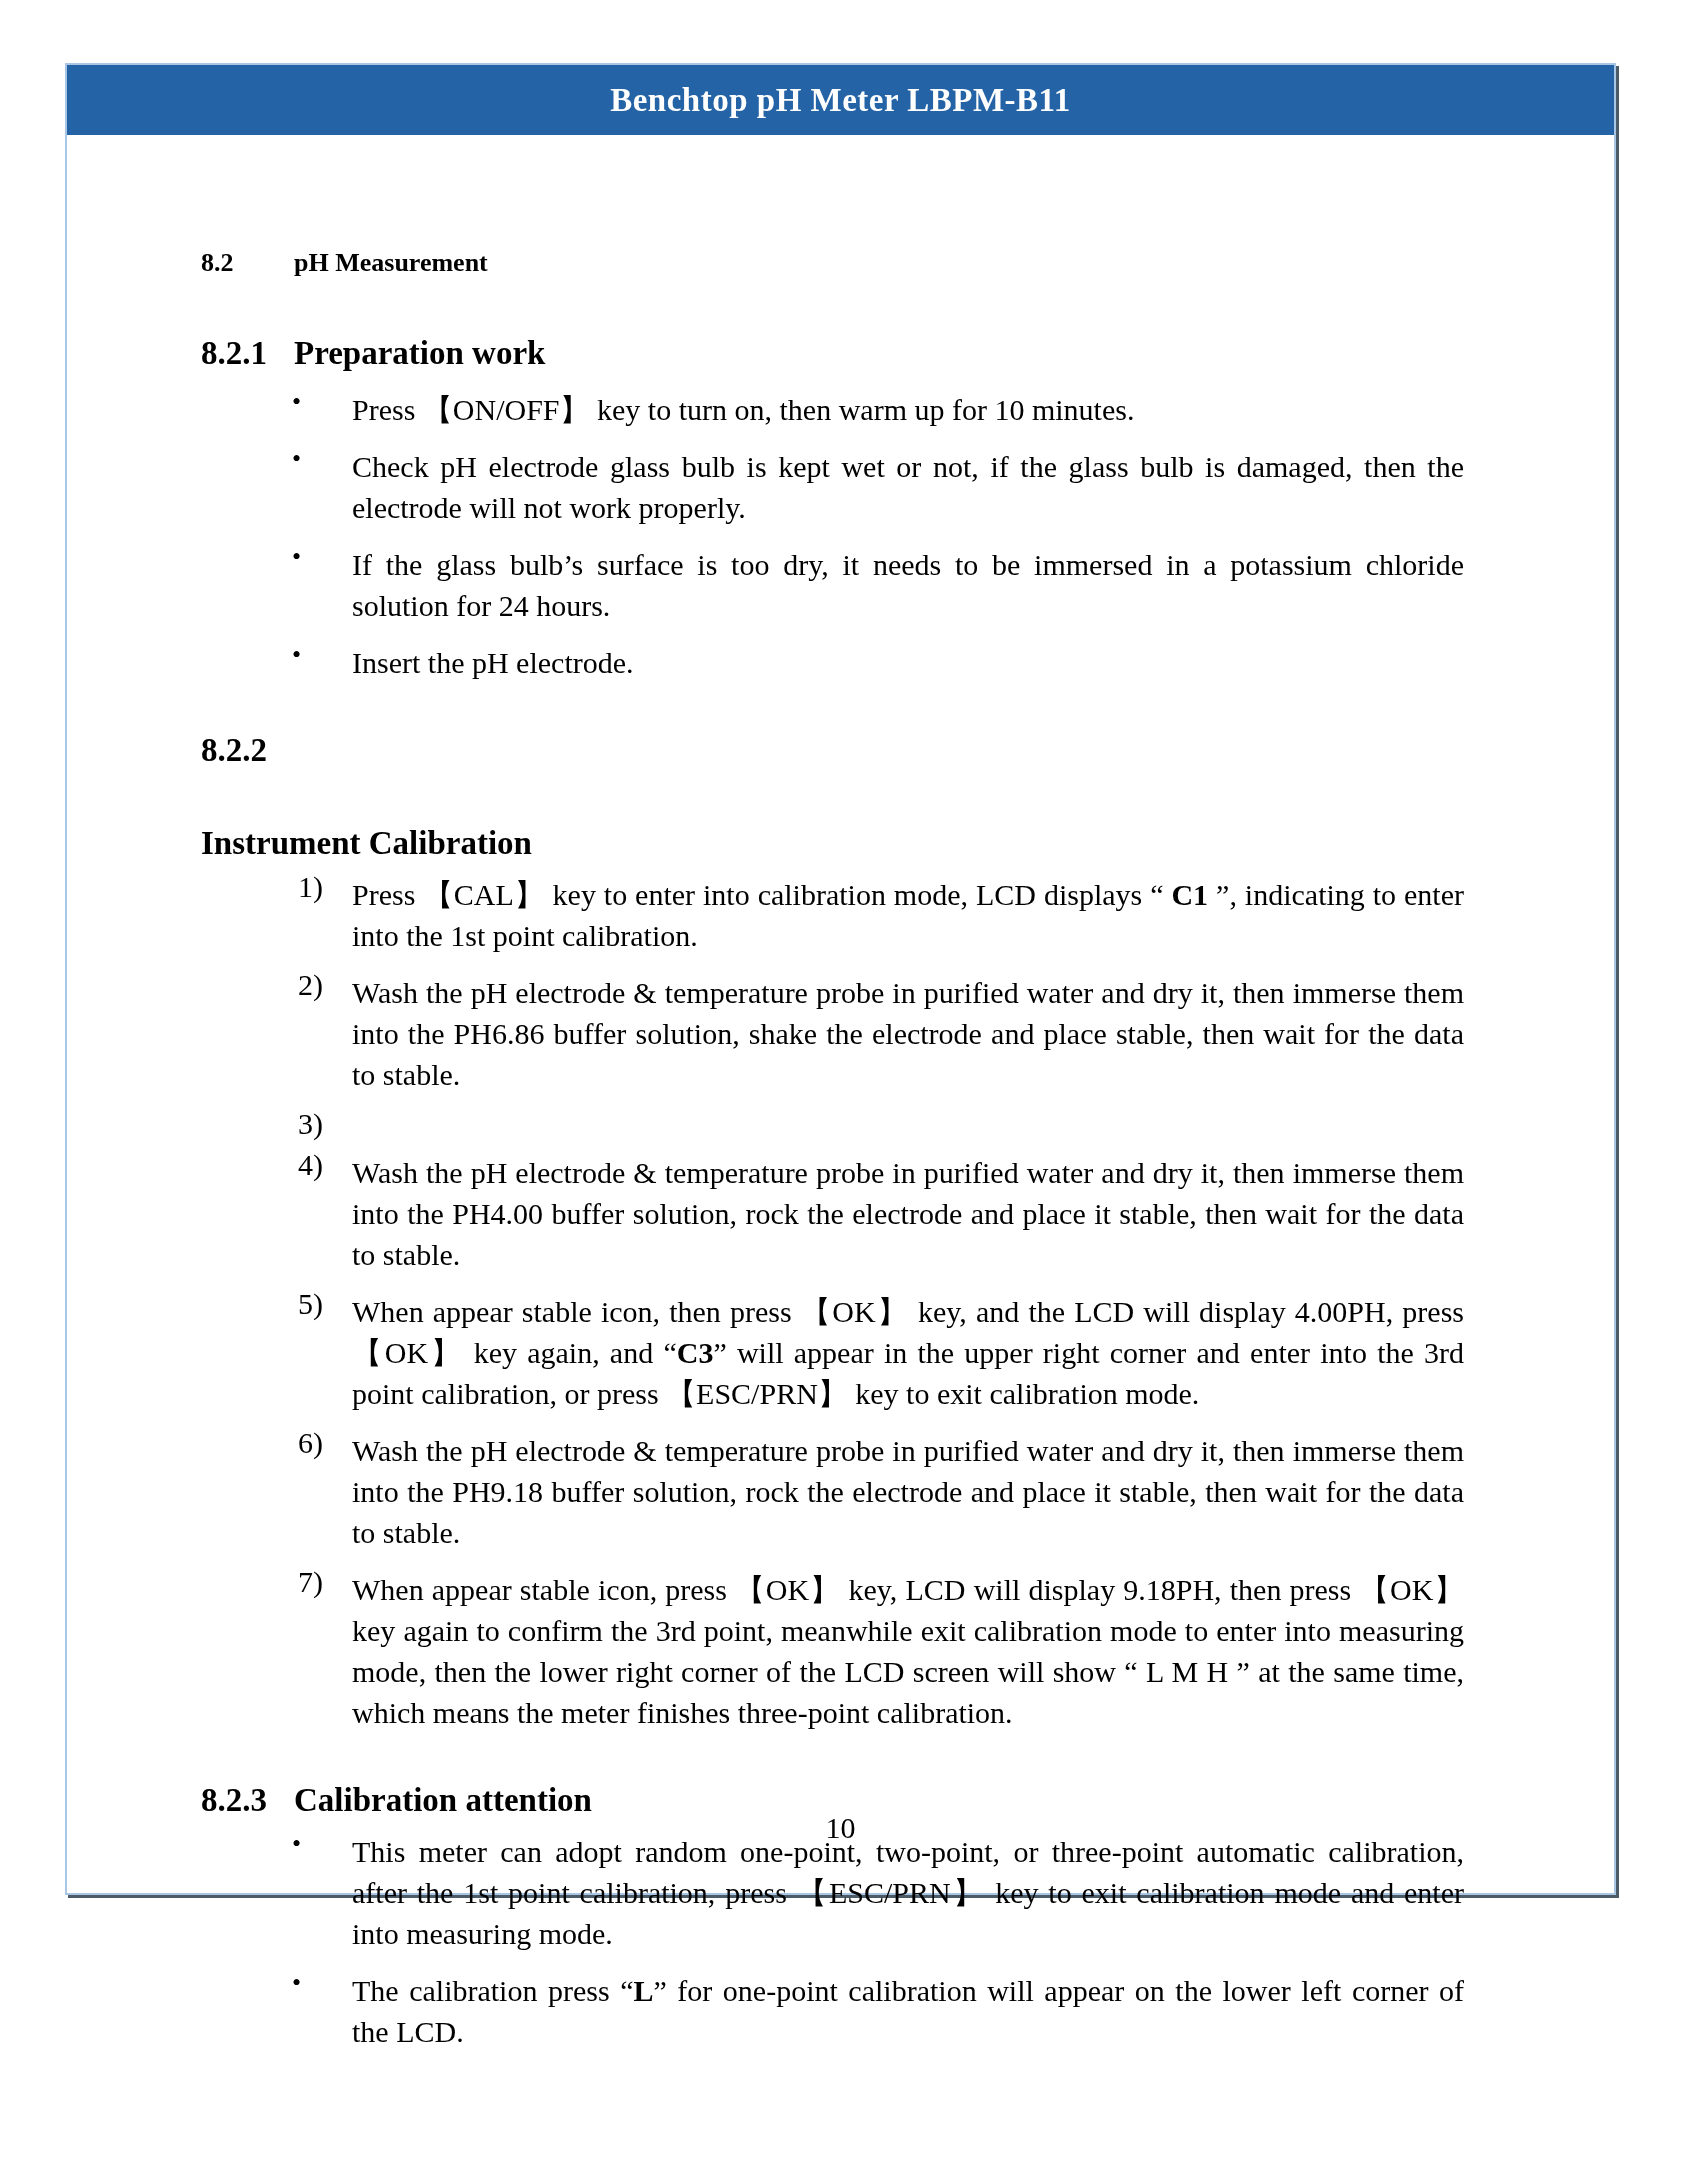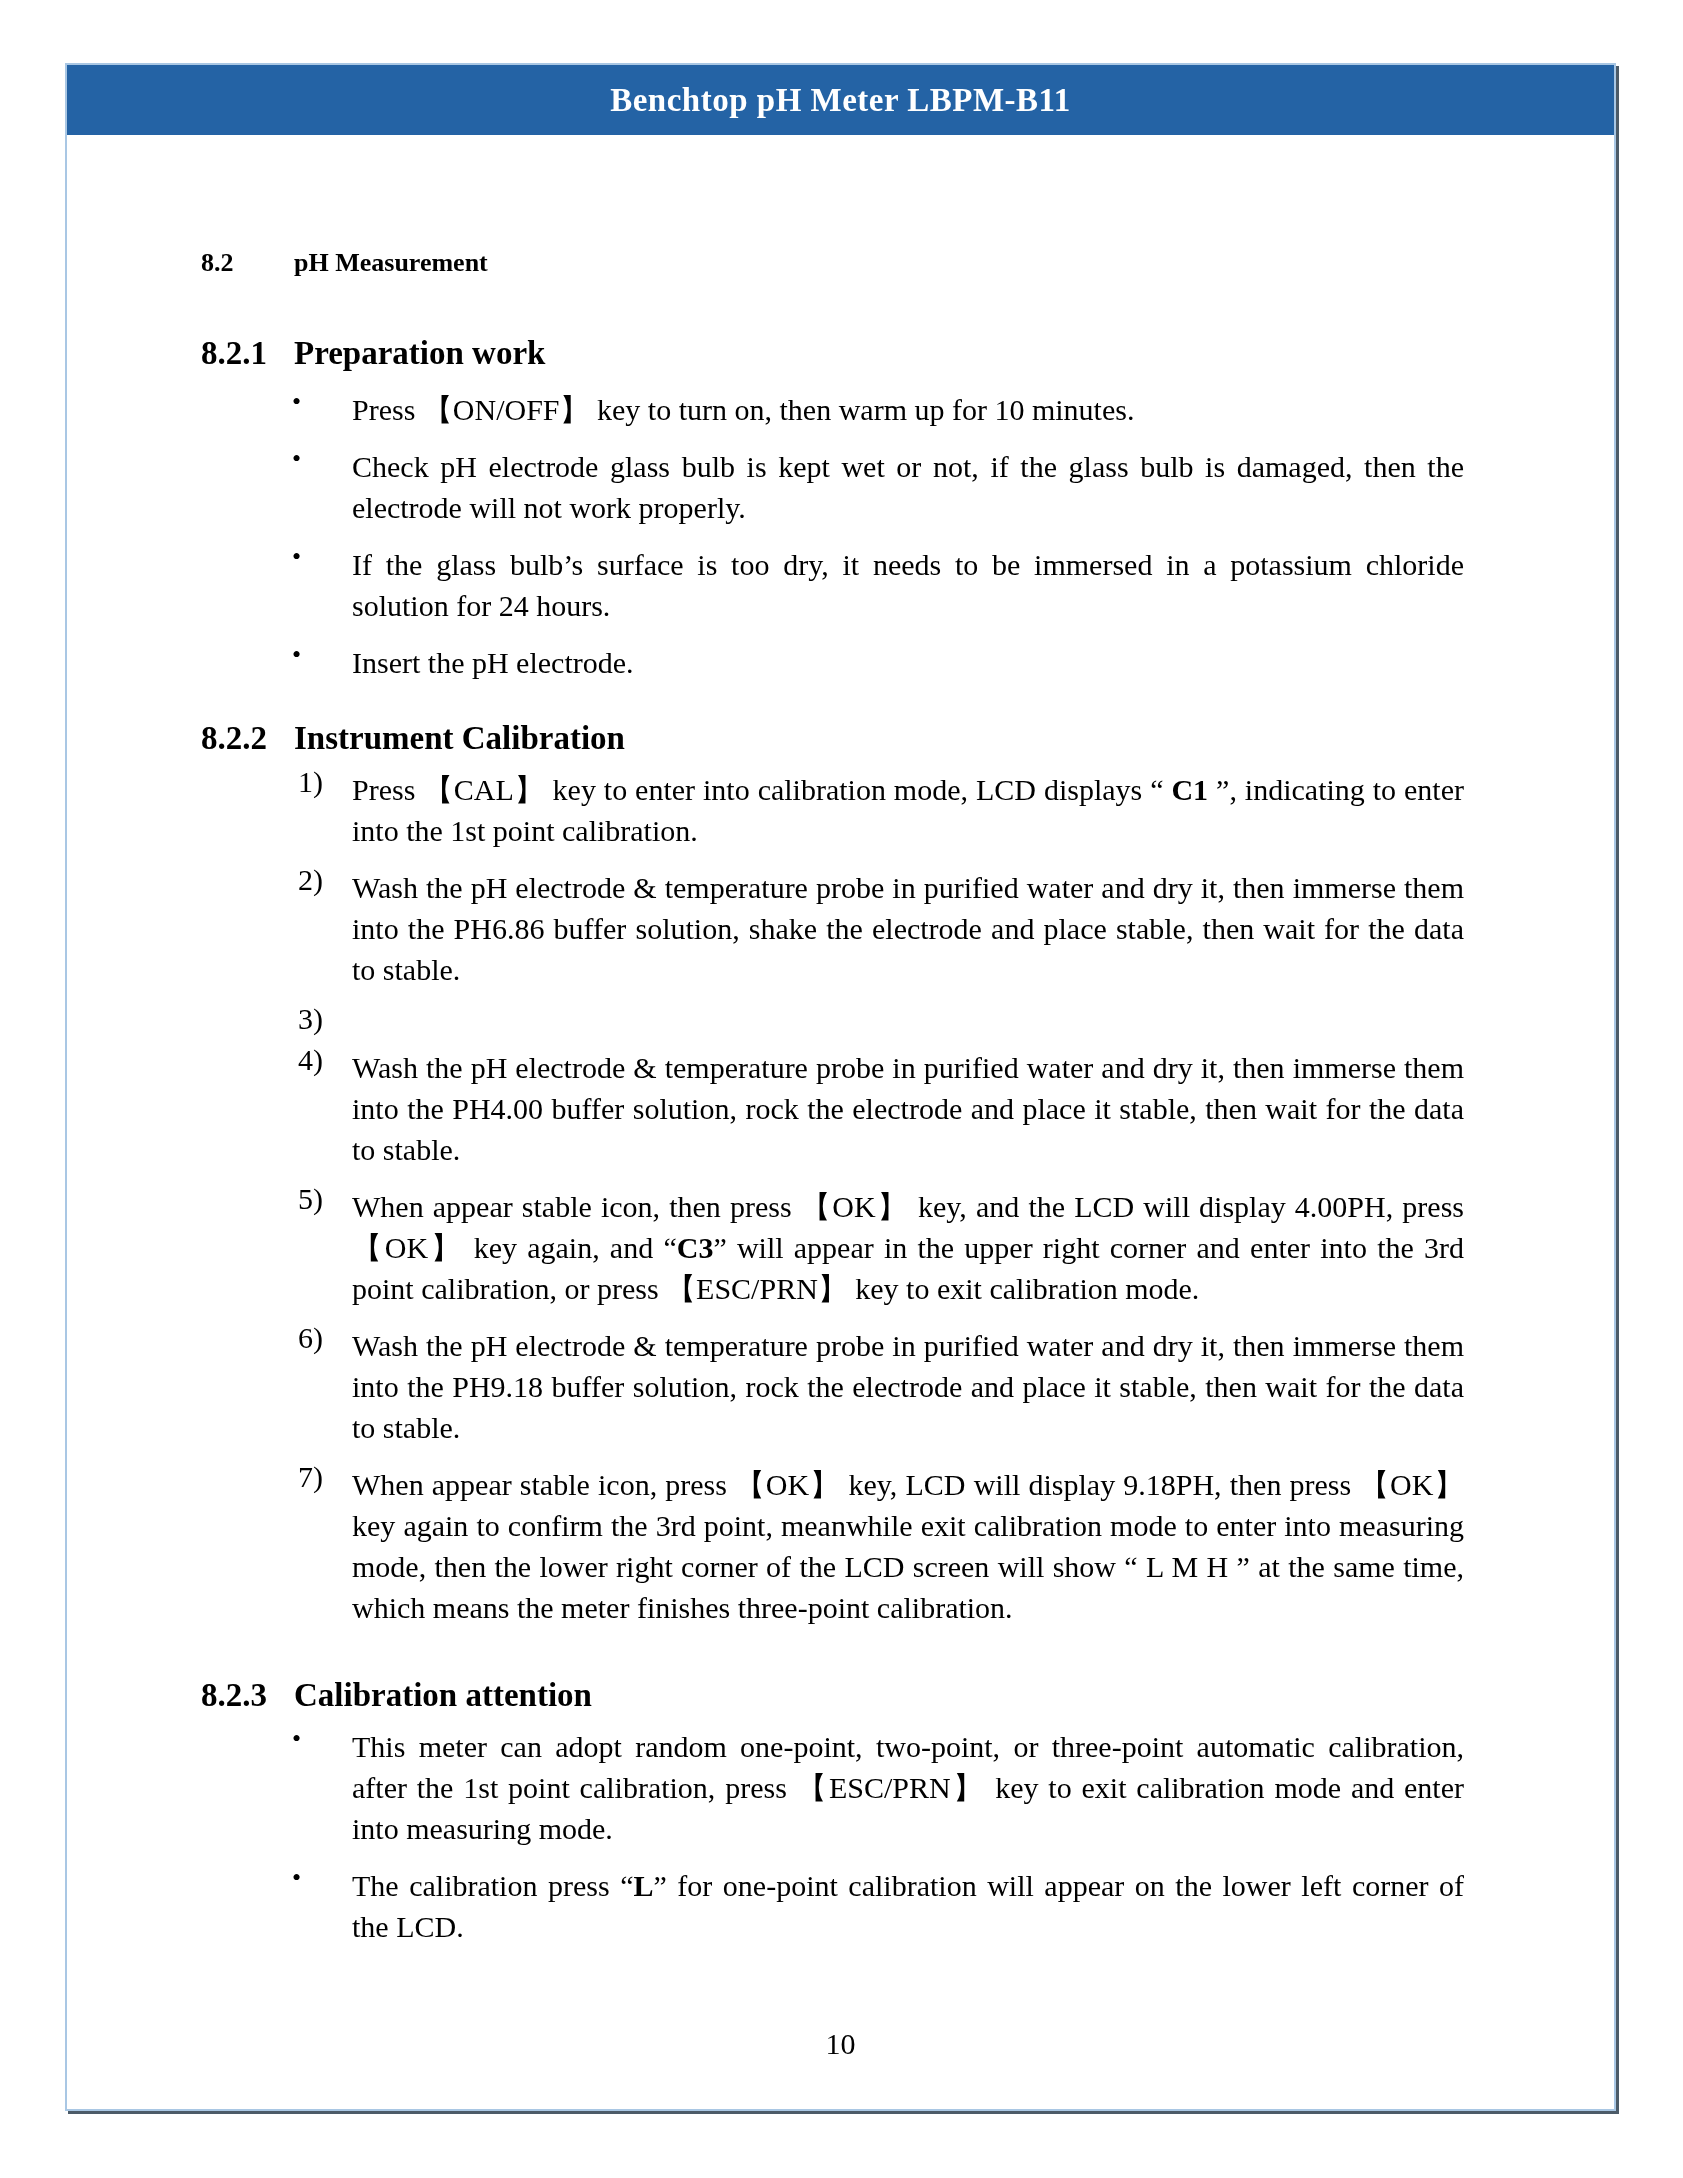--- a/index.html
+++ b/index.html
@@ -1,40 +1,40 @@
 <!DOCTYPE html>
 <html><head>
 <meta charset="utf-8">
 <style>
   html,body{margin:0;padding:0;}
   body{
     width:1683px;height:2178px;background:#ffffff;position:relative;
     font-family:"Liberation Serif","DejaVu Serif","DejaVu Sans",serif;color:#000;
   }
   .page{
-    position:absolute;left:65px;top:63px;width:1551px;height:2048px;
+    position:absolute;left:65px;top:63px;width:1551px;height:1832px;
     box-sizing:border-box;border:2px solid #a9c7e4;background:#ffffff;
     box-shadow:3px 3px 0 #4c5b68;
   }
   .titlebar{
     height:70px;background:#2463a5;display:flex;align-items:center;justify-content:center;
   }
   .titlebar .title{
     color:#ffffff;font-size:33px;font-weight:bold;letter-spacing:0.5px;
   }
   .content{
     padding:0 142px 0 134px;
   }
   .heading{
     display:flex;font-weight:bold;line-height:46px;
   }
   .h1{font-size:26px;margin-top:105px;}
   .h2{font-size:33px;}
   .h2-821{margin-top:44px;margin-bottom:5px;}
-  .h2-822{margin-top:24px;}
+  .h2-822{margin-top:36px;flex-direction:column;}
   .h2-823{margin-top:36px;}
   .hnum{flex:0 0 93px;}
   .list{margin:0;}
   .li{
     display:flex;padding-left:91px;font-size:30px;line-height:41px;
   }
   .marker{
     flex:0 0 52px;box-sizing:border-box;
   }
   .marker.num{padding-left:6px;}

